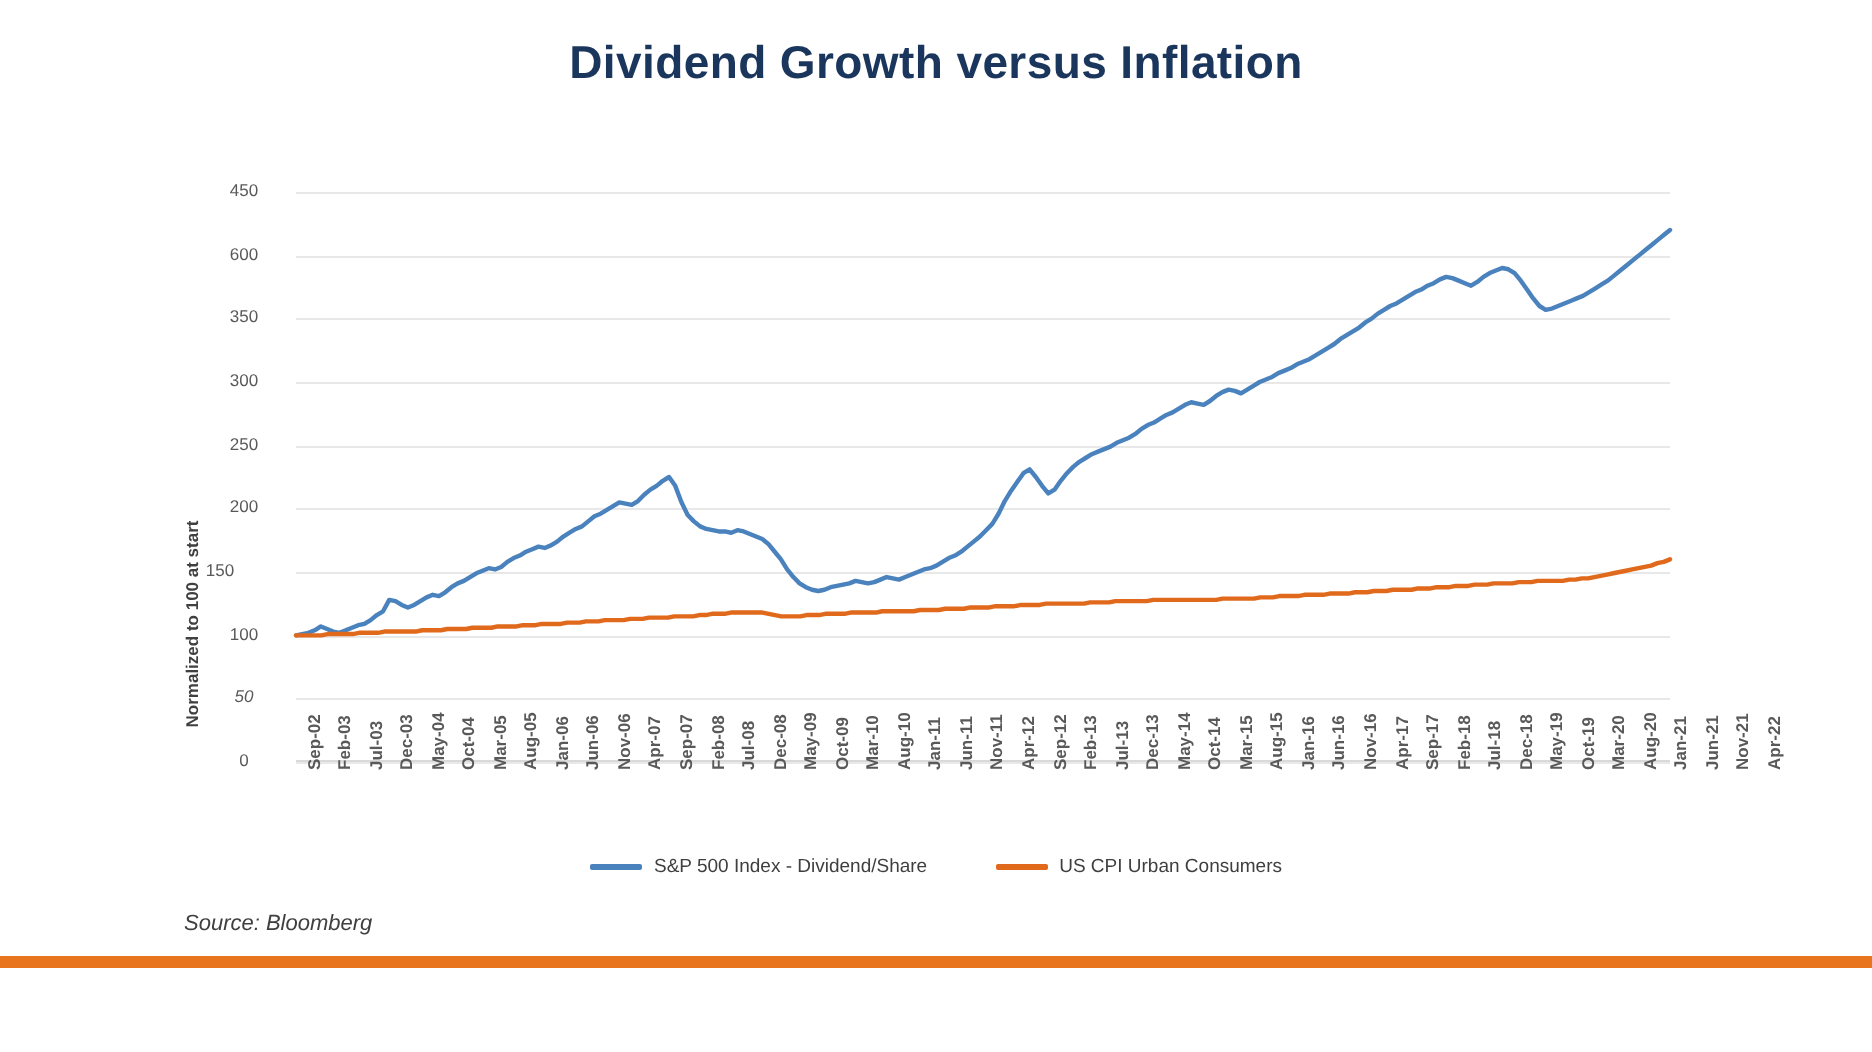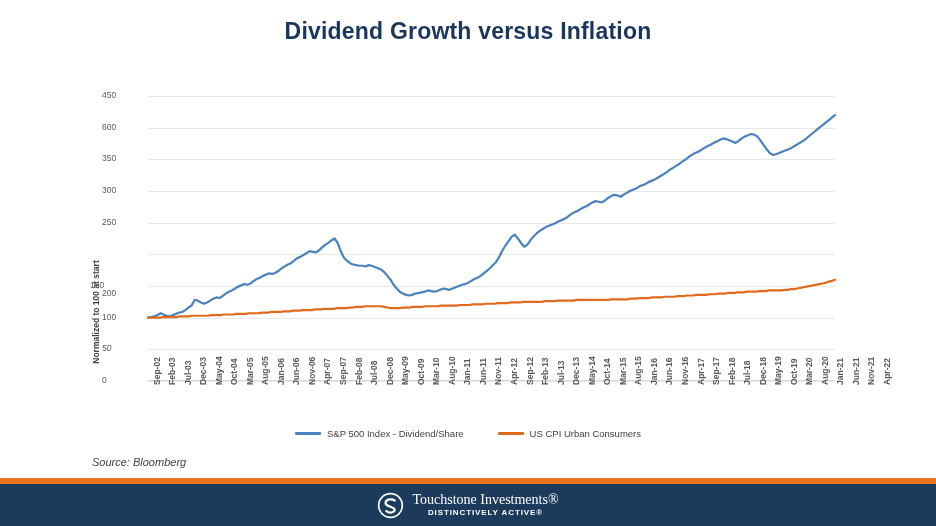--- a/index.html
+++ b/index.html
@@ -50,21 +50,21 @@
     height: 1px;
     bottom: 0;
     background: #d9d9d9;
   }
 
   .ytick {
     position: absolute;
     right: 942px;            
     font-size: 8.5px;
     color: #595959;
-    text-align: left;
+    text-align: center;
     width: 40px;
   }
 
   #ylabel {
     position: absolute;
     left: 88px; top: 150px;
     width: 16px; height: 180px;
     font-size: 8.5px;
     font-weight: bold;
     color: #404040;
@@ -180,21 +180,21 @@
           <polyline points="0.00,221.67 3.11,221.03 6.22,220.40 9.33,219.13 12.43,217.23 15.54,218.50 18.65,219.77 21.76,220.40 24.87,219.13 27.98,217.87 31.09,216.60 34.19,215.97 37.30,214.07 40.41,211.53 43.52,209.63 46.63,203.93 49.74,204.57 52.85,206.47 55.95,207.73 59.06,206.47 62.17,204.57 65.28,202.67 68.39,201.40 71.50,202.03 74.61,200.13 77.71,197.60 80.82,195.70 83.93,194.43 87.04,192.53 90.15,190.63 93.26,189.37 96.37,188.10 99.48,188.73 102.58,187.47 105.69,184.93 108.80,183.03 111.91,181.77 115.02,179.87 118.13,178.60 121.24,177.33 124.34,177.97 127.45,176.70 130.56,174.80 133.67,172.27 136.78,170.37 139.89,168.47 143.00,167.20 146.10,164.67 149.21,162.13 152.32,160.87 155.43,158.97 158.54,157.07 161.65,155.17 164.76,155.80 167.86,156.43 170.97,154.53 174.08,151.37 177.19,148.83 180.30,146.93 183.41,144.40 186.52,142.50 189.62,146.93 192.73,155.17 195.84,161.50 198.95,164.67 202.06,167.20 205.17,168.47 208.28,169.10 211.38,169.73 214.49,169.73 217.60,170.37 220.71,169.10 223.82,169.73 226.93,171.00 230.04,172.27 233.14,173.53 236.25,176.07 239.36,179.87 242.47,183.67 245.58,188.73 248.69,192.53 251.80,195.70 254.90,197.60 258.01,198.87 261.12,199.50 264.23,198.87 267.34,197.60 270.45,196.97 273.56,196.33 276.67,195.70 279.77,194.43 282.88,195.07 285.99,195.70 289.10,195.07 292.21,193.80 295.32,192.53 298.43,193.17 301.53,193.80 304.64,192.53 307.75,191.27 310.86,190.00 313.97,188.73 317.08,188.10 320.19,186.83 323.29,184.93 326.40,183.03 329.51,181.77 332.62,179.87 335.73,177.33 338.84,174.80 341.95,172.27 345.05,169.10 348.16,165.93 351.27,160.87 354.38,154.53 357.49,149.47 360.60,145.03 363.71,140.60 366.81,138.70 369.92,142.50 373.03,146.93 376.14,150.73 379.25,148.83 382.36,144.40 385.47,140.60 388.57,137.43 391.68,134.90 394.79,133.00 397.90,131.10 401.01,129.83 404.12,128.57 407.23,127.30 410.33,125.40 413.44,124.13 416.55,122.87 419.66,120.97 422.77,118.43 425.88,116.53 428.99,115.27 432.10,113.37 435.20,111.47 438.31,110.20 441.42,108.30 444.53,106.40 447.64,105.13 450.75,105.77 453.86,106.40 456.96,104.50 460.07,101.97 463.18,100.07 466.29,98.80 469.40,99.43 472.51,100.70 475.62,98.80 478.72,96.90 481.83,95.00 484.94,93.73 488.05,92.47 491.16,90.57 494.27,89.30 497.38,88.03 500.48,86.13 503.59,84.87 506.70,83.60 509.81,81.70 512.92,79.80 516.03,77.90 519.14,76.00 522.24,73.47 525.35,71.57 528.46,69.67 531.57,67.77 534.68,65.23 537.79,63.33 540.90,60.80 544.00,58.90 547.11,57.00 550.22,55.73 553.33,53.83 556.44,51.93 559.55,50.03 562.66,48.77 565.76,46.87 568.87,45.60 571.98,43.70 575.09,42.43 578.20,43.07 581.31,44.33 584.42,45.60 587.52,46.87 590.63,44.97 593.74,42.43 596.85,40.53 599.96,39.27 603.07,38.00 606.18,38.63 609.29,40.53 612.39,44.33 615.50,48.77 618.61,53.20 621.72,57.00 624.83,58.90 627.94,58.27 631.05,57.00 634.15,55.73 637.26,54.47 640.37,53.20 643.48,51.93 646.59,50.03 649.70,48.13 652.81,46.23 655.91,44.33 659.02,41.80 662.13,39.27 665.24,36.73 668.35,34.20 671.46,31.67 674.57,29.13 677.67,26.60 680.78,24.07 683.89,21.53 687.00,19.00" fill="none" stroke="#4a82bd" stroke-width="2.2" stroke-linejoin="round" stroke-linecap="round" vector-effect="non-scaling-stroke"></polyline>
           <polyline points="0.00,221.67 3.15,221.67 6.30,221.67 9.45,221.67 12.61,221.67 15.76,221.03 18.91,221.03 22.06,221.03 25.21,221.03 28.36,221.03 31.51,220.40 34.67,220.40 37.82,220.40 40.97,220.40 44.12,219.77 47.27,219.77 50.42,219.77 53.57,219.77 56.72,219.77 59.88,219.77 63.03,219.13 66.18,219.13 69.33,219.13 72.48,219.13 75.63,218.50 78.78,218.50 81.94,218.50 85.09,218.50 88.24,217.87 91.39,217.87 94.54,217.87 97.69,217.87 100.84,217.23 104.00,217.23 107.15,217.23 110.30,217.23 113.45,216.60 116.60,216.60 119.75,216.60 122.90,215.97 126.06,215.97 129.21,215.97 132.36,215.97 135.51,215.33 138.66,215.33 141.81,215.33 144.96,214.70 148.11,214.70 151.27,214.70 154.42,214.07 157.57,214.07 160.72,214.07 163.87,214.07 167.02,213.43 170.17,213.43 173.33,213.43 176.48,212.80 179.63,212.80 182.78,212.80 185.93,212.80 189.08,212.17 192.23,212.17 195.39,212.17 198.54,212.17 201.69,211.53 204.84,211.53 207.99,210.90 211.14,210.90 214.29,210.90 217.44,210.27 220.60,210.27 223.75,210.27 226.90,210.27 230.05,210.27 233.20,210.27 236.35,210.90 239.50,211.53 242.66,212.17 245.81,212.17 248.96,212.17 252.11,212.17 255.26,211.53 258.41,211.53 261.56,211.53 264.72,210.90 267.87,210.90 271.02,210.90 274.17,210.90 277.32,210.27 280.47,210.27 283.62,210.27 286.78,210.27 289.93,210.27 293.08,209.63 296.23,209.63 299.38,209.63 302.53,209.63 305.68,209.63 308.83,209.63 311.99,209.00 315.14,209.00 318.29,209.00 321.44,209.00 324.59,208.37 327.74,208.37 330.89,208.37 334.05,208.37 337.20,207.73 340.35,207.73 343.50,207.73 346.65,207.73 349.80,207.10 352.95,207.10 356.11,207.10 359.26,207.10 362.41,206.47 365.56,206.47 368.71,206.47 371.86,206.47 375.01,205.83 378.17,205.83 381.32,205.83 384.47,205.83 387.62,205.83 390.77,205.83 393.92,205.83 397.07,205.20 400.22,205.20 403.38,205.20 406.53,205.20 409.68,204.57 412.83,204.57 415.98,204.57 419.13,204.57 422.28,204.57 425.44,204.57 428.59,203.93 431.74,203.93 434.89,203.93 438.04,203.93 441.19,203.93 444.34,203.93 447.50,203.93 450.65,203.93 453.80,203.93 456.95,203.93 460.10,203.93 463.25,203.30 466.40,203.30 469.56,203.30 472.71,203.30 475.86,203.30 479.01,203.30 482.16,202.67 485.31,202.67 488.46,202.67 491.61,202.03 494.77,202.03 497.92,202.03 501.07,202.03 504.22,201.40 507.37,201.40 510.52,201.40 513.67,201.40 516.83,200.77 519.98,200.77 523.13,200.77 526.28,200.77 529.43,200.13 532.58,200.13 535.73,200.13 538.89,199.50 542.04,199.50 545.19,199.50 548.34,198.87 551.49,198.87 554.64,198.87 557.79,198.87 560.94,198.23 564.10,198.23 567.25,198.23 570.40,197.60 573.55,197.60 576.70,197.60 579.85,196.97 583.00,196.97 586.16,196.97 589.31,196.33 592.46,196.33 595.61,196.33 598.76,195.70 601.91,195.70 605.06,195.70 608.22,195.70 611.37,195.07 614.52,195.07 617.67,195.07 620.82,194.43 623.97,194.43 627.12,194.43 630.28,194.43 633.43,194.43 636.58,193.80 639.73,193.80 642.88,193.17 646.03,193.17 649.18,192.53 652.33,191.90 655.49,191.27 658.64,190.63 661.79,190.00 664.94,189.37 668.09,188.73 671.24,188.10 674.39,187.47 677.55,186.83 680.70,185.57 683.85,184.93 687.00,183.67" fill="none" stroke="#e0691c" stroke-width="2.2" stroke-linejoin="round" stroke-linecap="round" vector-effect="non-scaling-stroke"></polyline>
         </svg>
     </div>
 
     <div id="yticks">
         <div class="ytick" style="left: 102px; top: 303px; right: auto;">0</div>
         <div class="ytick" style="left: 102px; top: 271.333px; right: auto; font-style: italic;">50</div>
         <div class="ytick" style="left: 102px; top: 239.667px; right: auto;">100</div>
         <div class="ytick" style="left: 90px; top: 208px; right: auto;">150</div>
-        <div class="ytick" style="left: 102px; top: 176.333px; right: auto; margin-top: 40px;">200</div>
+        <div class="ytick" style="left: 102px; top: 176.333px; right: auto;">200</div>
         <div class="ytick" style="left: 102px; top: 144.667px; right: auto;">250</div>
         <div class="ytick" style="left: 102px; top: 113px; right: auto;">300</div>
         <div class="ytick" style="left: 102px; top: 81.3333px; right: auto;">350</div>
         <div class="ytick" style="left: 102px; top: 49.6667px; right: auto;">600</div>
         <div class="ytick" style="left: 102px; top: 18px; right: auto;">450</div>
       </div>
     <div id="xticks">
         <div class="xtick" style="left: 151.5px;">Sep-02</div>
         <div class="xtick" style="left: 167.043px;">Feb-03</div>
         <div class="xtick" style="left: 182.586px;">Jul-03</div>
@@ -254,27 +254,14 @@
       <div class="legend-item">
         <div class="legend-swatch" style="background: rgb(224, 105, 28);"></div>
         <div class="legend-text">US CPI Urban Consumers</div>
       </div>
     </div>
 
   <div id="source">Source: Bloomberg</div>
 
   <div id="orange-bar"></div>
 
-  <div id="footer-bar">
-    <div id="brand">
-      <svg id="brand-logo" viewBox="0 0 64 64">
-        <circle cx="32" cy="32" r="30" fill="#ffffff"></circle>
-        <circle cx="32" cy="32" r="26" fill="#1b3a5c"></circle>
-        <path d="M42 20 C36 16 24 16 21 23 C18 30 26 33 32 35 C38 37 44 40 41 45 C38 50 27 50 22 45" fill="none" stroke="#ffffff" stroke-width="5.5" stroke-linecap="round"></path>
-      </svg>
-      <div id="brand-text">
-        <div id="brand-name">Touchstone Investments®</div>
-        <div id="brand-tagline">DISTINCTIVELY ACTIVE®</div>
-      </div>
-    </div>
-  </div>
 
 </div>
 
 </body></html>

